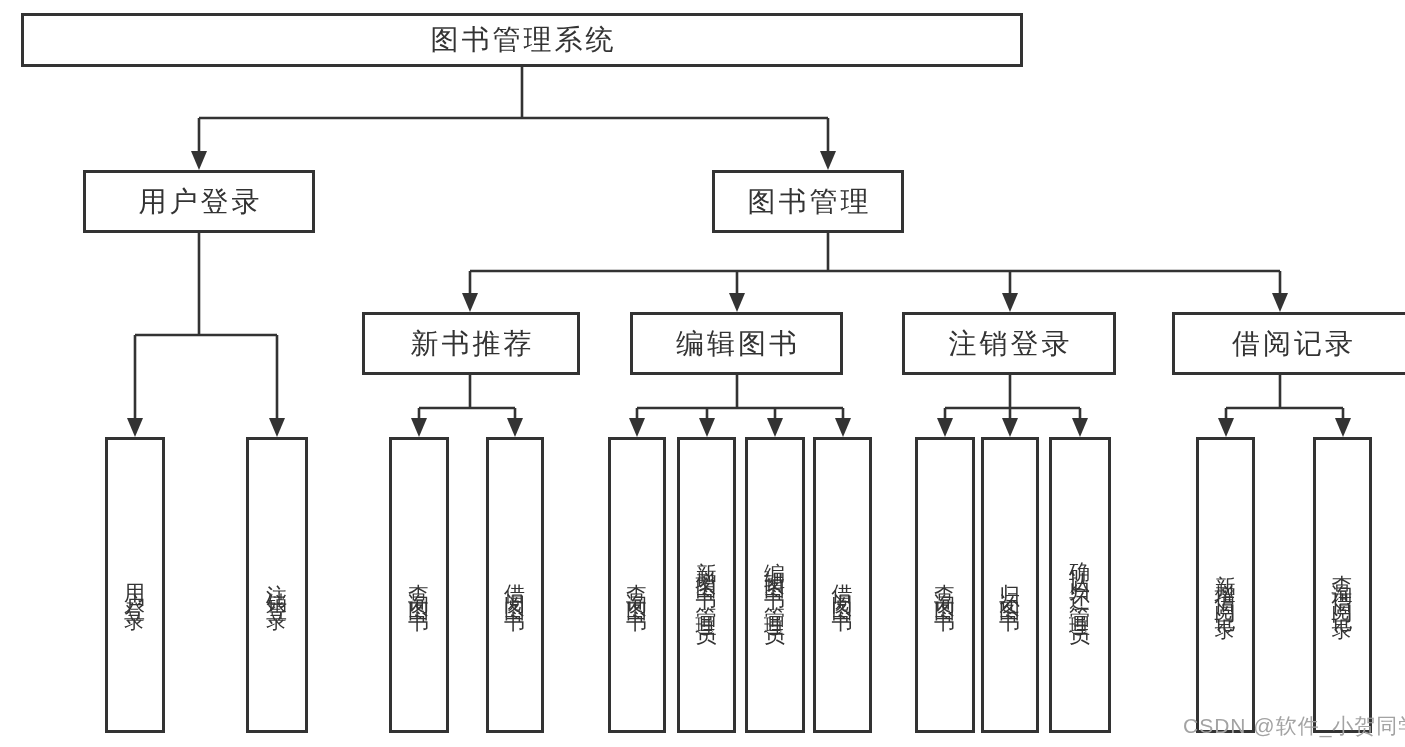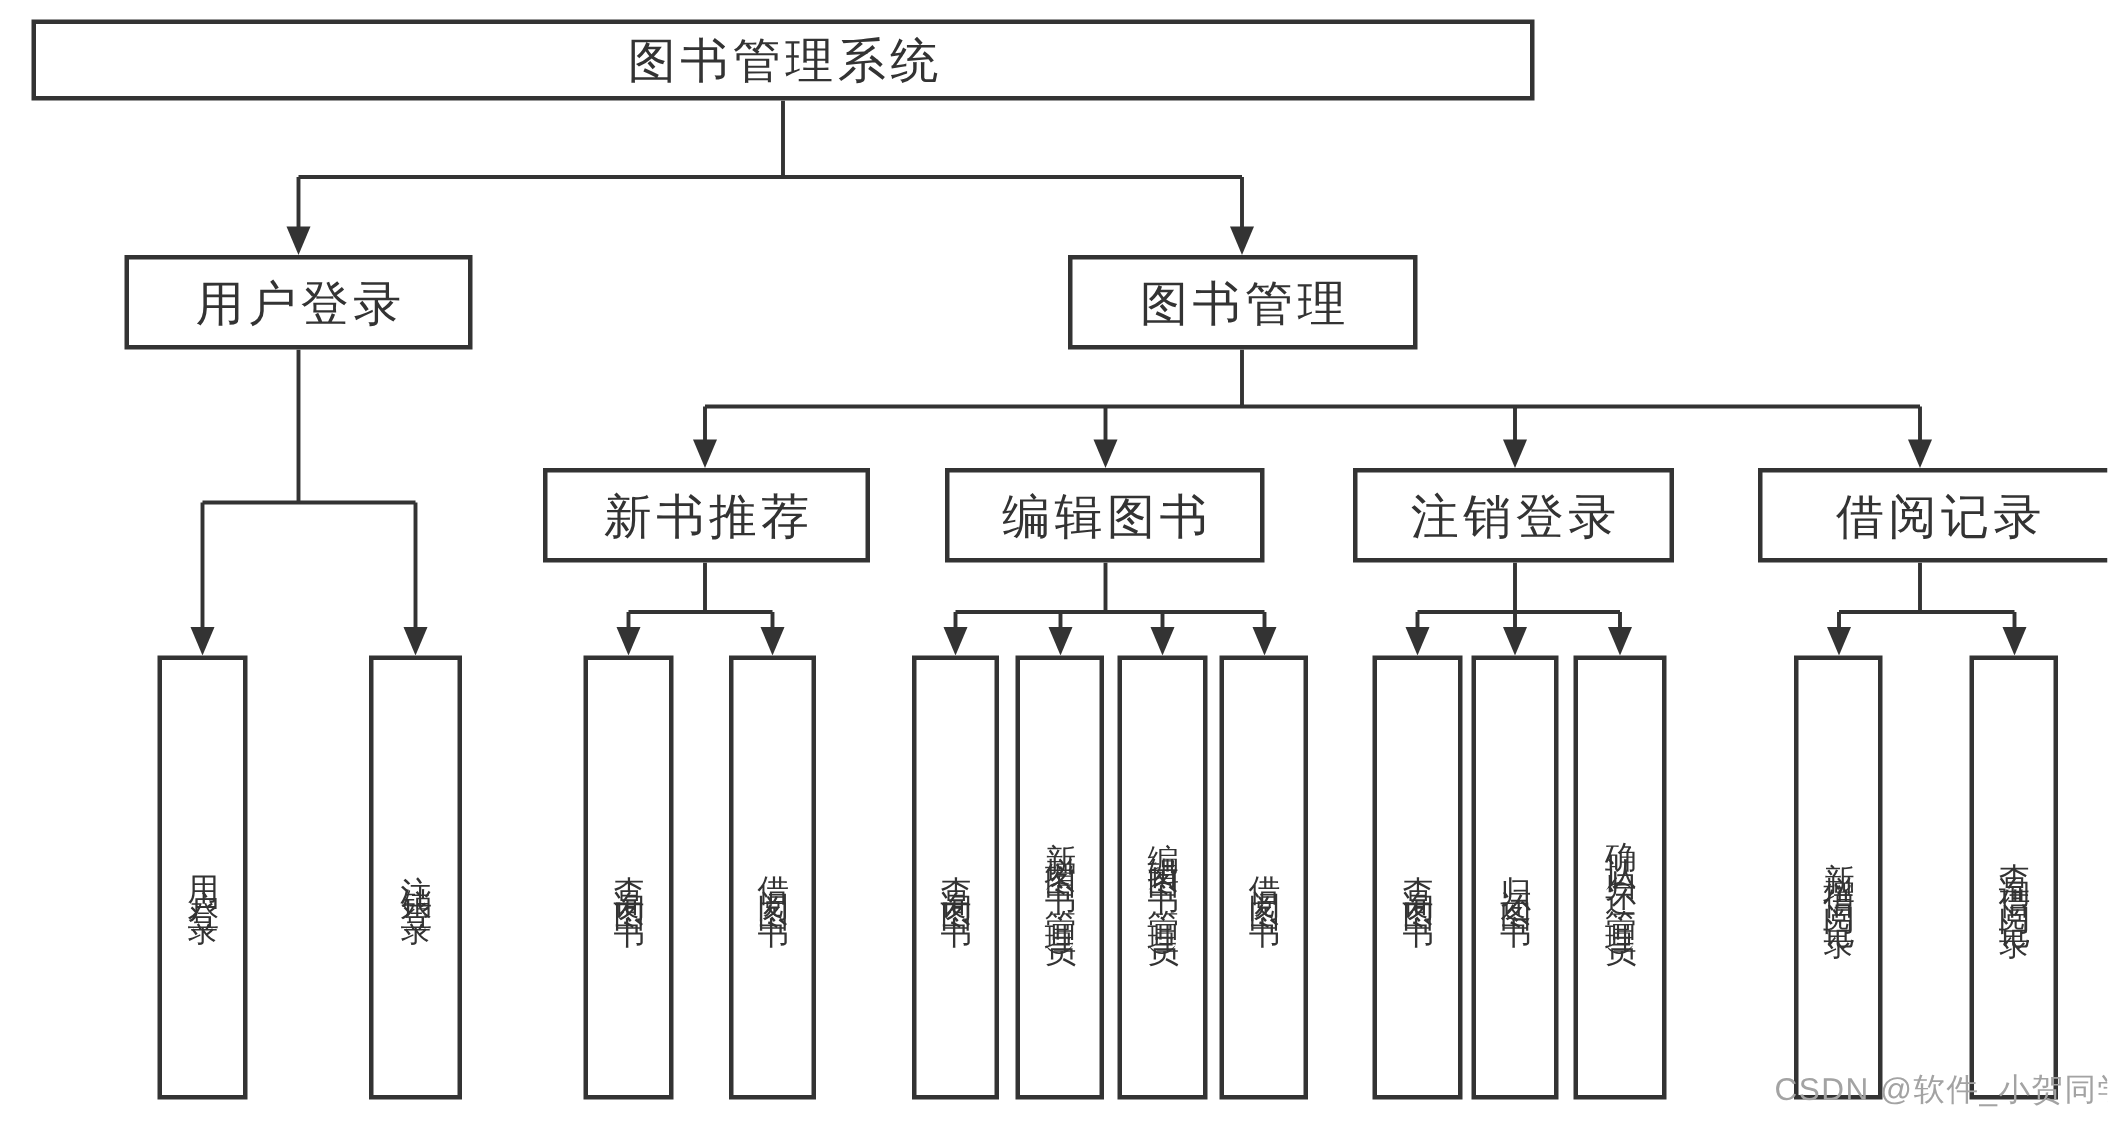--- a/index.html
+++ b/index.html
@@ -43,21 +43,21 @@
     box-sizing: border-box;
     background: var(--background);
     border: 3px solid var(--border);
     display: flex;
     align-items: center;
     justify-content: center;
     color: var(--text);
     z-index: 2;
   }
   .hbox {
-    font-size: 32px;
+    font-size: 28px;
     letter-spacing: 3px;
     line-height: 1;
     text-indent: 3px; 
     white-space: nowrap;
   }
   .vbox span {
     writing-mode: vertical-lr;
     text-orientation: mixed;
     font-size: 21px;
     letter-spacing: 9px;
@@ -119,21 +119,21 @@
     <g>
       <path d="M1280 375 V408 M1226 408 H1343 M1226 408 V420 M1343 408 V420"></path>
       <polygon points="1218,418 1234,418 1226,437"></polygon>
       <polygon points="1335,418 1351,418 1343,437"></polygon>
     </g>
   </svg>
 
   <div class="node hbox" style="left:21px; top:13px; width:1002px; height:54px;">图书管理系统</div>
 
   <div class="node hbox" style="left:83px; top:170px; width:232px; height:63px;">用户登录</div>
-  <div class="node hbox" style="left:712px; top:170px; width:233px; height:63px;">图书管理</div>
+  <div class="node hbox" style="left:712px; top:170px; width:192px; height:63px;">图书管理</div>
 
   <div class="node hbox" style="left:362px; top:312px; width:218px; height:63px;">新书推荐</div>
   <div class="node hbox" style="left:630px; top:312px; width:213px; height:63px;">编辑图书</div>
   <div class="node hbox" style="left:902px; top:312px; width:214px; height:63px;">注销登录</div>
   <div class="node hbox" style="left:1172px; top:312px; width:241px; height:63px;">借阅记录</div>
 
   <div class="node vbox" style="left:105px; top:437px; width:60px; height:296px;">
     <span>用户登录</span>
   </div>
   <div class="node vbox" style="left:246px; top:437px; width:62px; height:296px;">

